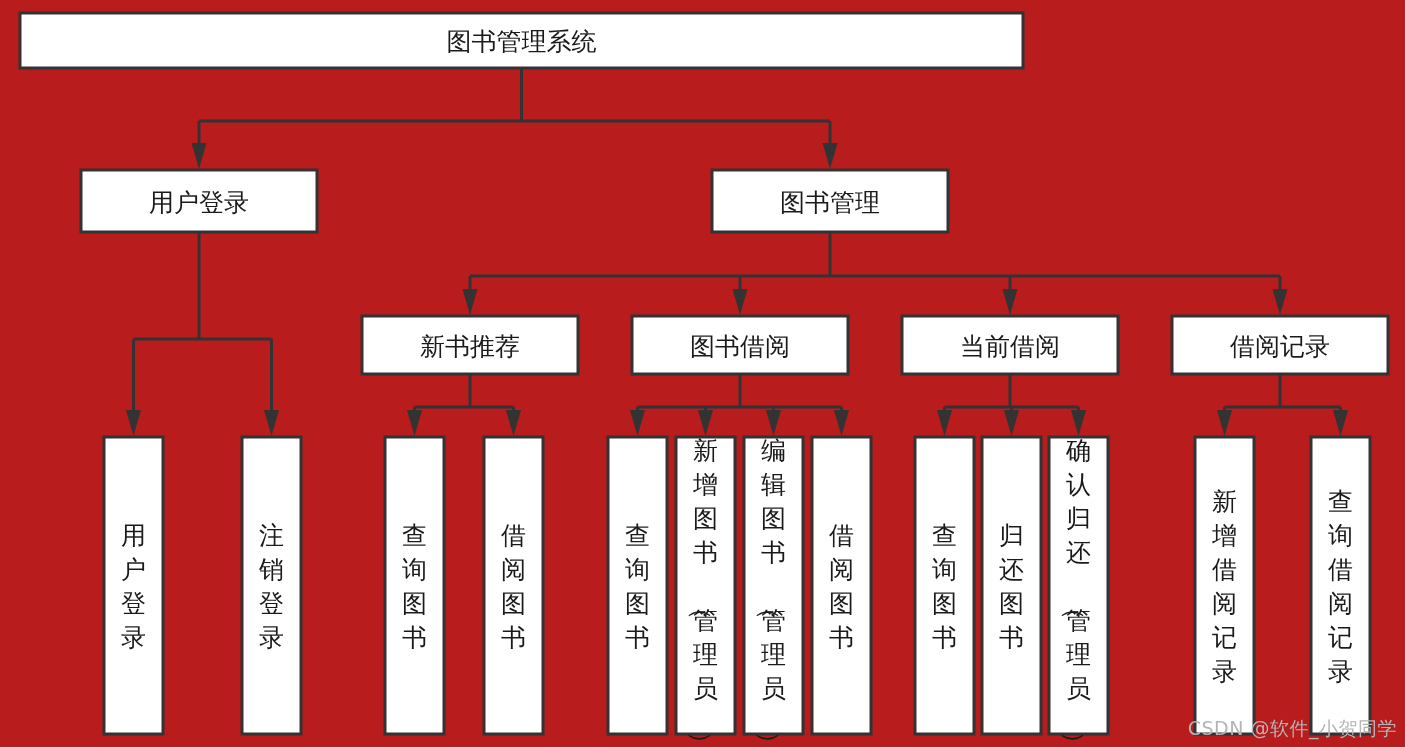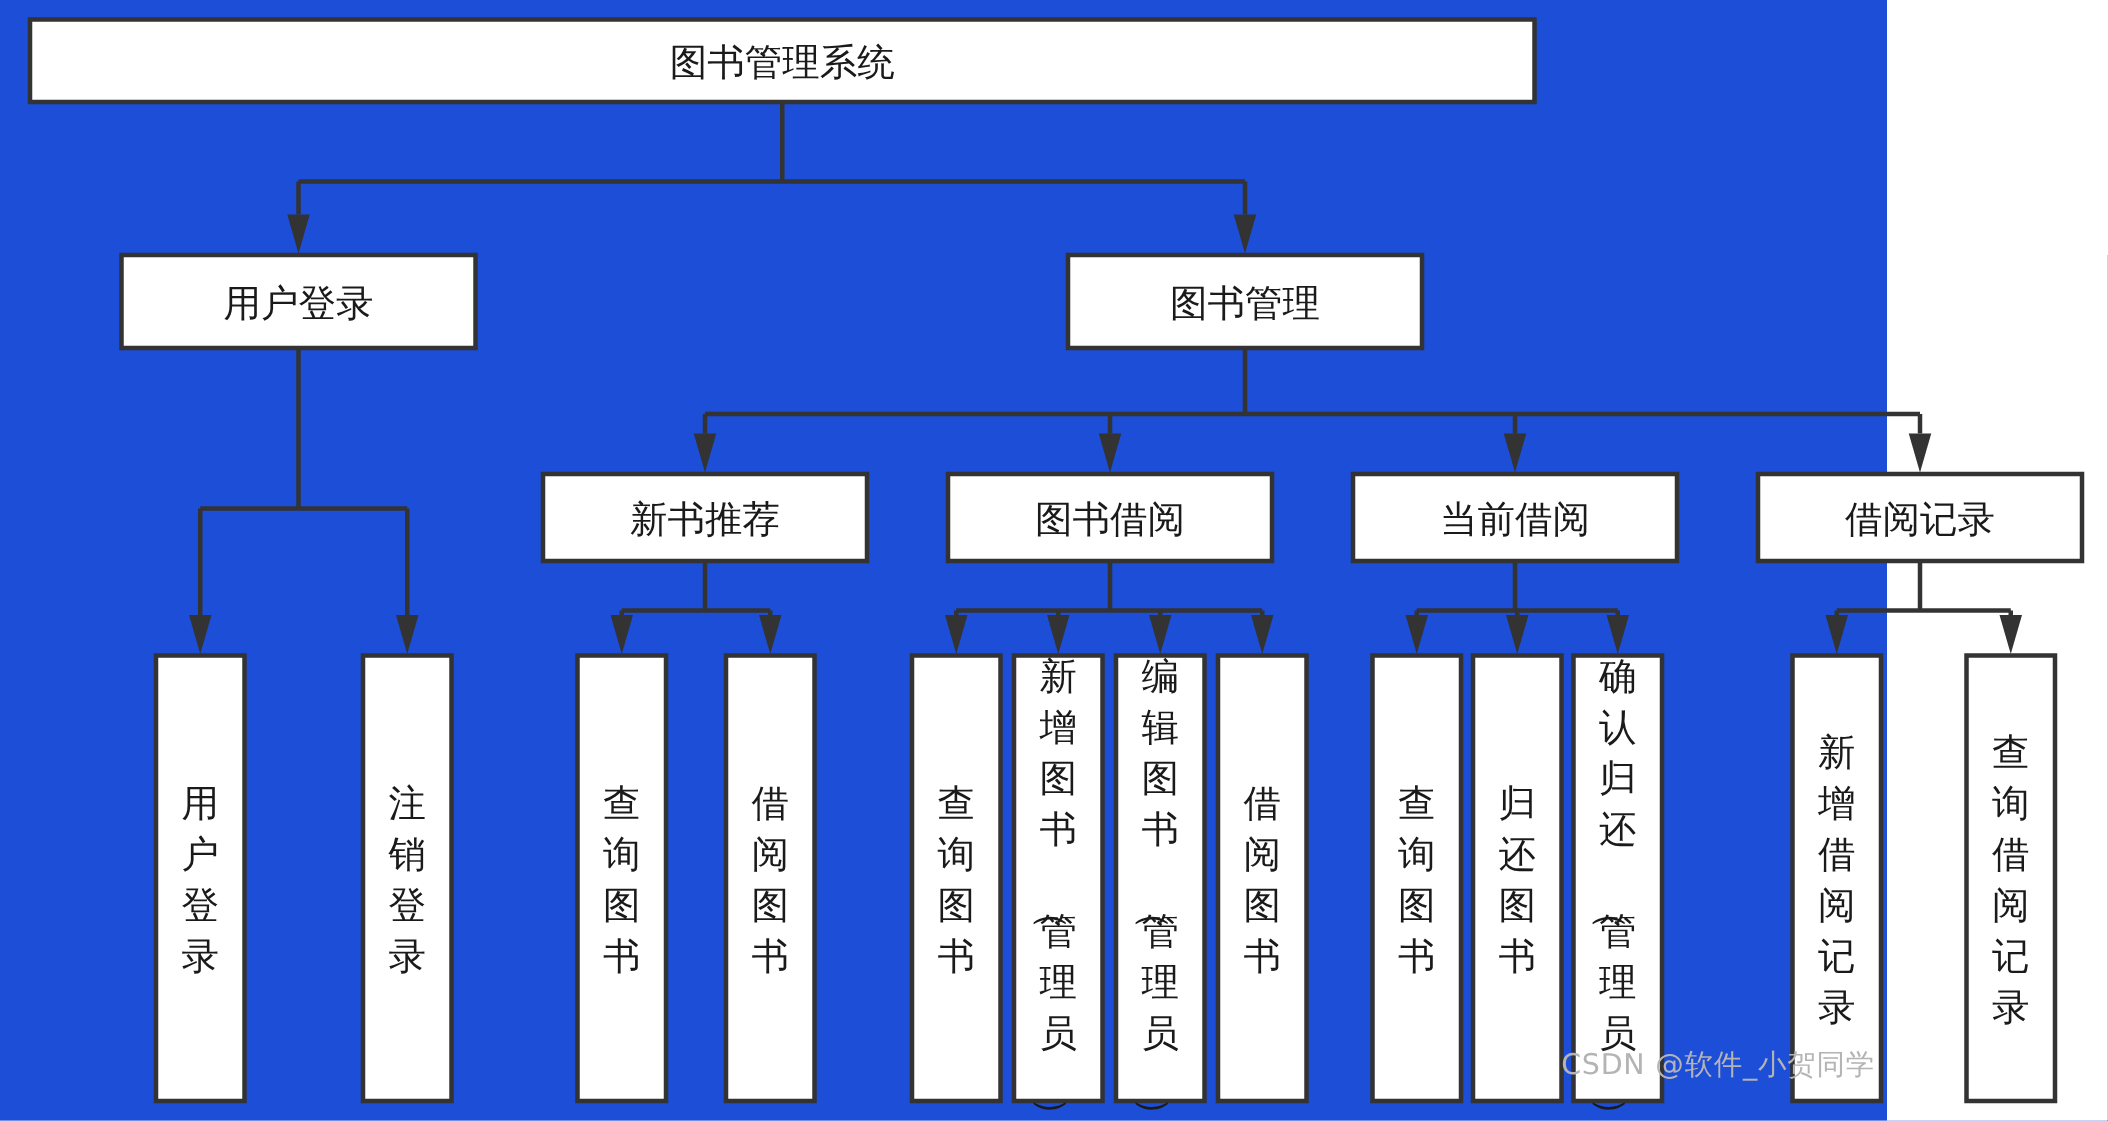--- a/index.html
+++ b/index.html
@@ -9,23 +9,23 @@
     background: #ffffff;
   }
   body {
     width: 1405px;
     height: 747px;
     overflow: hidden;
     font-family: "DejaVu Sans", "Liberation Sans", sans-serif;
   }
   #diagram-root {
     position: relative;
-    width: 1258px;
+    width: 1405px;
     height: 747px;
-    background: #1d4ed8;
+    background: #b91c1c;
   }
   svg#flowchart {
     display: block;
     width: 1405px;
     height: 747px;
   }
   .node-rect {
     fill: #ffffff;
     stroke: #333333;
     stroke-width: 3;
@@ -48,21 +48,21 @@
   }
   .node-label-v {
     font-family: "DejaVu Sans", "Liberation Sans", sans-serif;
     font-size: 25px;
     fill: #1a1a1a;
     text-anchor: middle;
   }
   .watermark {
     position: absolute;
     right: 8px;
-    bottom: 24px;
+    bottom: 5px;
     font-family: "DejaVu Sans", "Liberation Sans", sans-serif;
     font-size: 19px;
     color: #b4b4b4;
     white-space: nowrap;
     letter-spacing: 0.5px;
     pointer-events: none;
   }
 </style>
 </head>
 <body>

